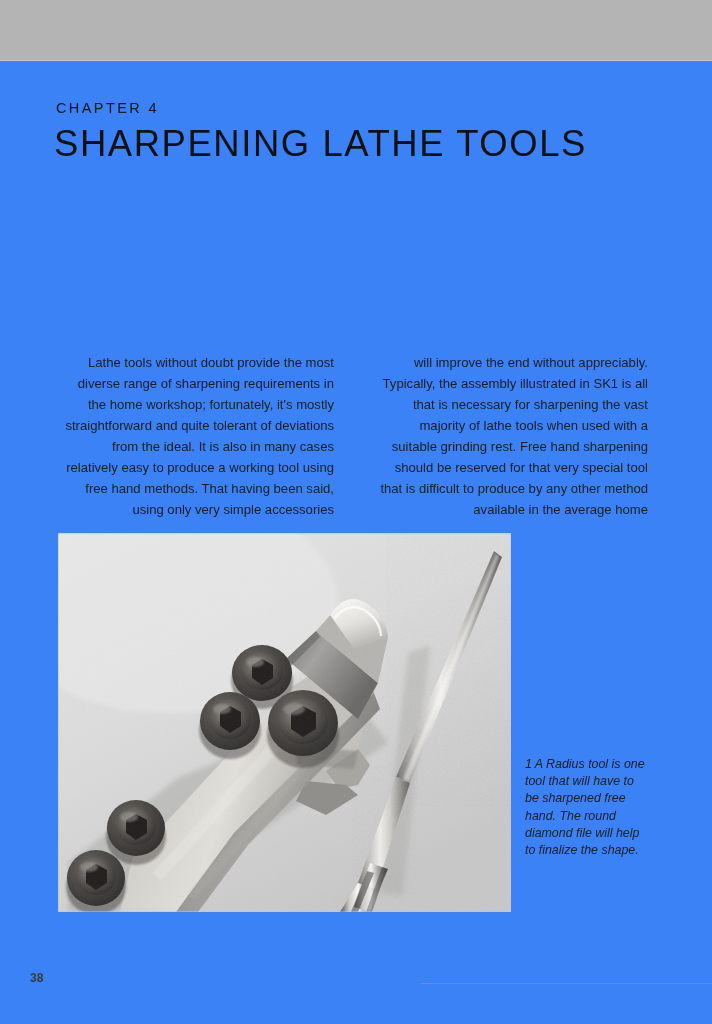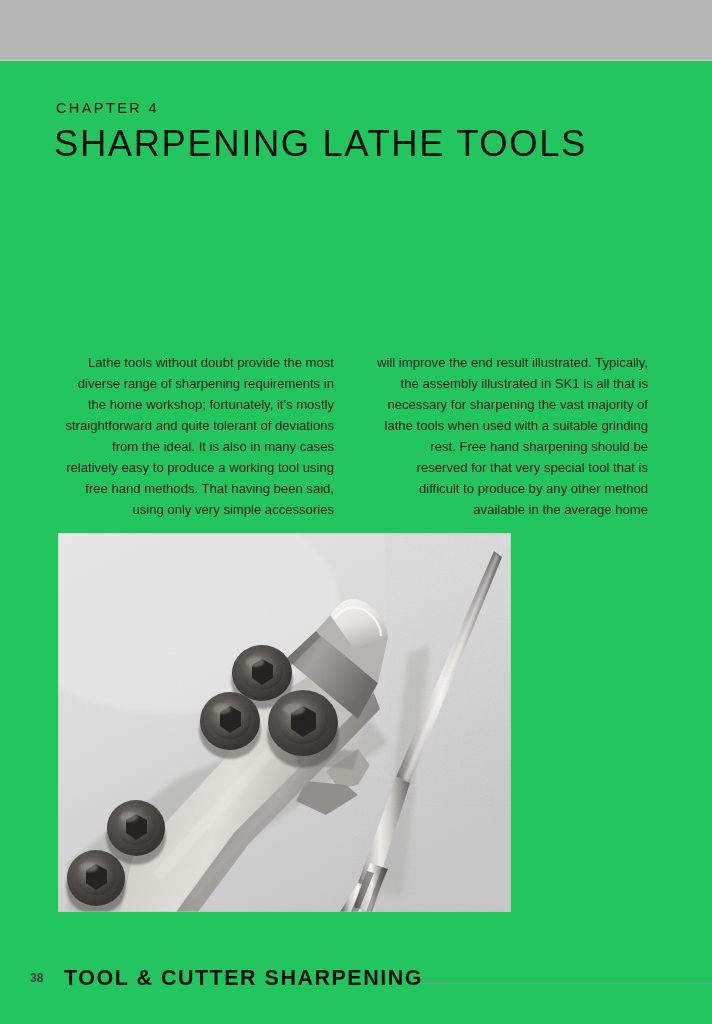--- a/index.html
+++ b/index.html
@@ -10,21 +10,21 @@
   }
   body {
     font-family: "Liberation Sans", sans-serif;
     -webkit-font-smoothing: antialiased;
   }
 
   .page {
     position: relative;
     width: 712px;
     height: 1024px;
-    background: #22c55e;
+    background: #3b82f6;
     overflow: hidden;
   }
 
   
   .top-banner {
     position: absolute;
     left: 0;
     top: 0;
     width: 712px;
     height: 60px;
@@ -141,21 +141,21 @@
 
   <div class="chapter-label">CHAPTER 4</div>
 
   <div class="chapter-title">SHARPENING LATHE TOOLS</div>
 
   <div class="col col-left">
     <p>Lathe tools without doubt provide the most diverse range of sharpening requirements in the home workshop; fortunately, it's mostly straightforward and quite tolerant of deviations from the ideal. It is also in many cases relatively easy to produce a working tool using free hand methods. That having been said, using only very simple accessories</p>
   </div>
 
   <div class="col col-right">
-    <p><span>will improve the end result illustrated. Typically, the assembly illustrated in </span><b>SK1</b><span> is all that is necessary for sharpening the vast majority of lathe tools when used with a suitable grinding rest. Free hand sharpening should be reserved for that very special tool that is difficult to produce by any other method available in the average home</span></p>
+    <p><span>will improve the end without appreciably. Typically, the assembly illustrated in </span><b>SK1</b><span> is all that is necessary for sharpening the vast majority of lathe tools when used with a suitable grinding rest. Free hand sharpening should be reserved for that very special tool that is difficult to produce by any other method available in the average home</span></p>
   </div>
 
   <div class="photo">
     <svg width="453" height="379" viewBox="0 0 453 379" xmlns="http://www.w3.org/2000/svg">
       <defs>
         <linearGradient id="bg" x1="0" y1="0" x2="0.6" y2="1">
           <stop offset="0%" stop-color="#e6e6e6"></stop>
           <stop offset="45%" stop-color="#dcdcdc"></stop>
           <stop offset="100%" stop-color="#c8c8c8"></stop>
         </linearGradient>
@@ -317,18 +317,20 @@
 
         <polygon points="309,338 316,340 300,379 293,379" fill="#3c3b39" opacity="0.55"></polygon>
         <polygon points="324,334 329,336 314,379 308,379" fill="#2f2e2c" opacity="0.4"></polygon>
       </g>
 
       <rect width="453" height="379" filter="url(#grain)" opacity="0.5" fill="#808080"></rect>
       <rect width="453" height="379" fill="none" stroke="#c2c2c2" stroke-width="1"></rect>
     </svg>
   </div>
 
+  <div class="caption">
+    <p>1 A Radius tool is one tool that will have to be sharpened free hand. The round diamond file will help to finalize the shape.</p>
+  </div>
 
   <div class="footer-num">38</div>
-  <div class="footer-title">TOOL &amp; CUTTER SHARPENING</div>
   <div class="footer-rule"></div>
 
 </div>
 
 </body></html>

